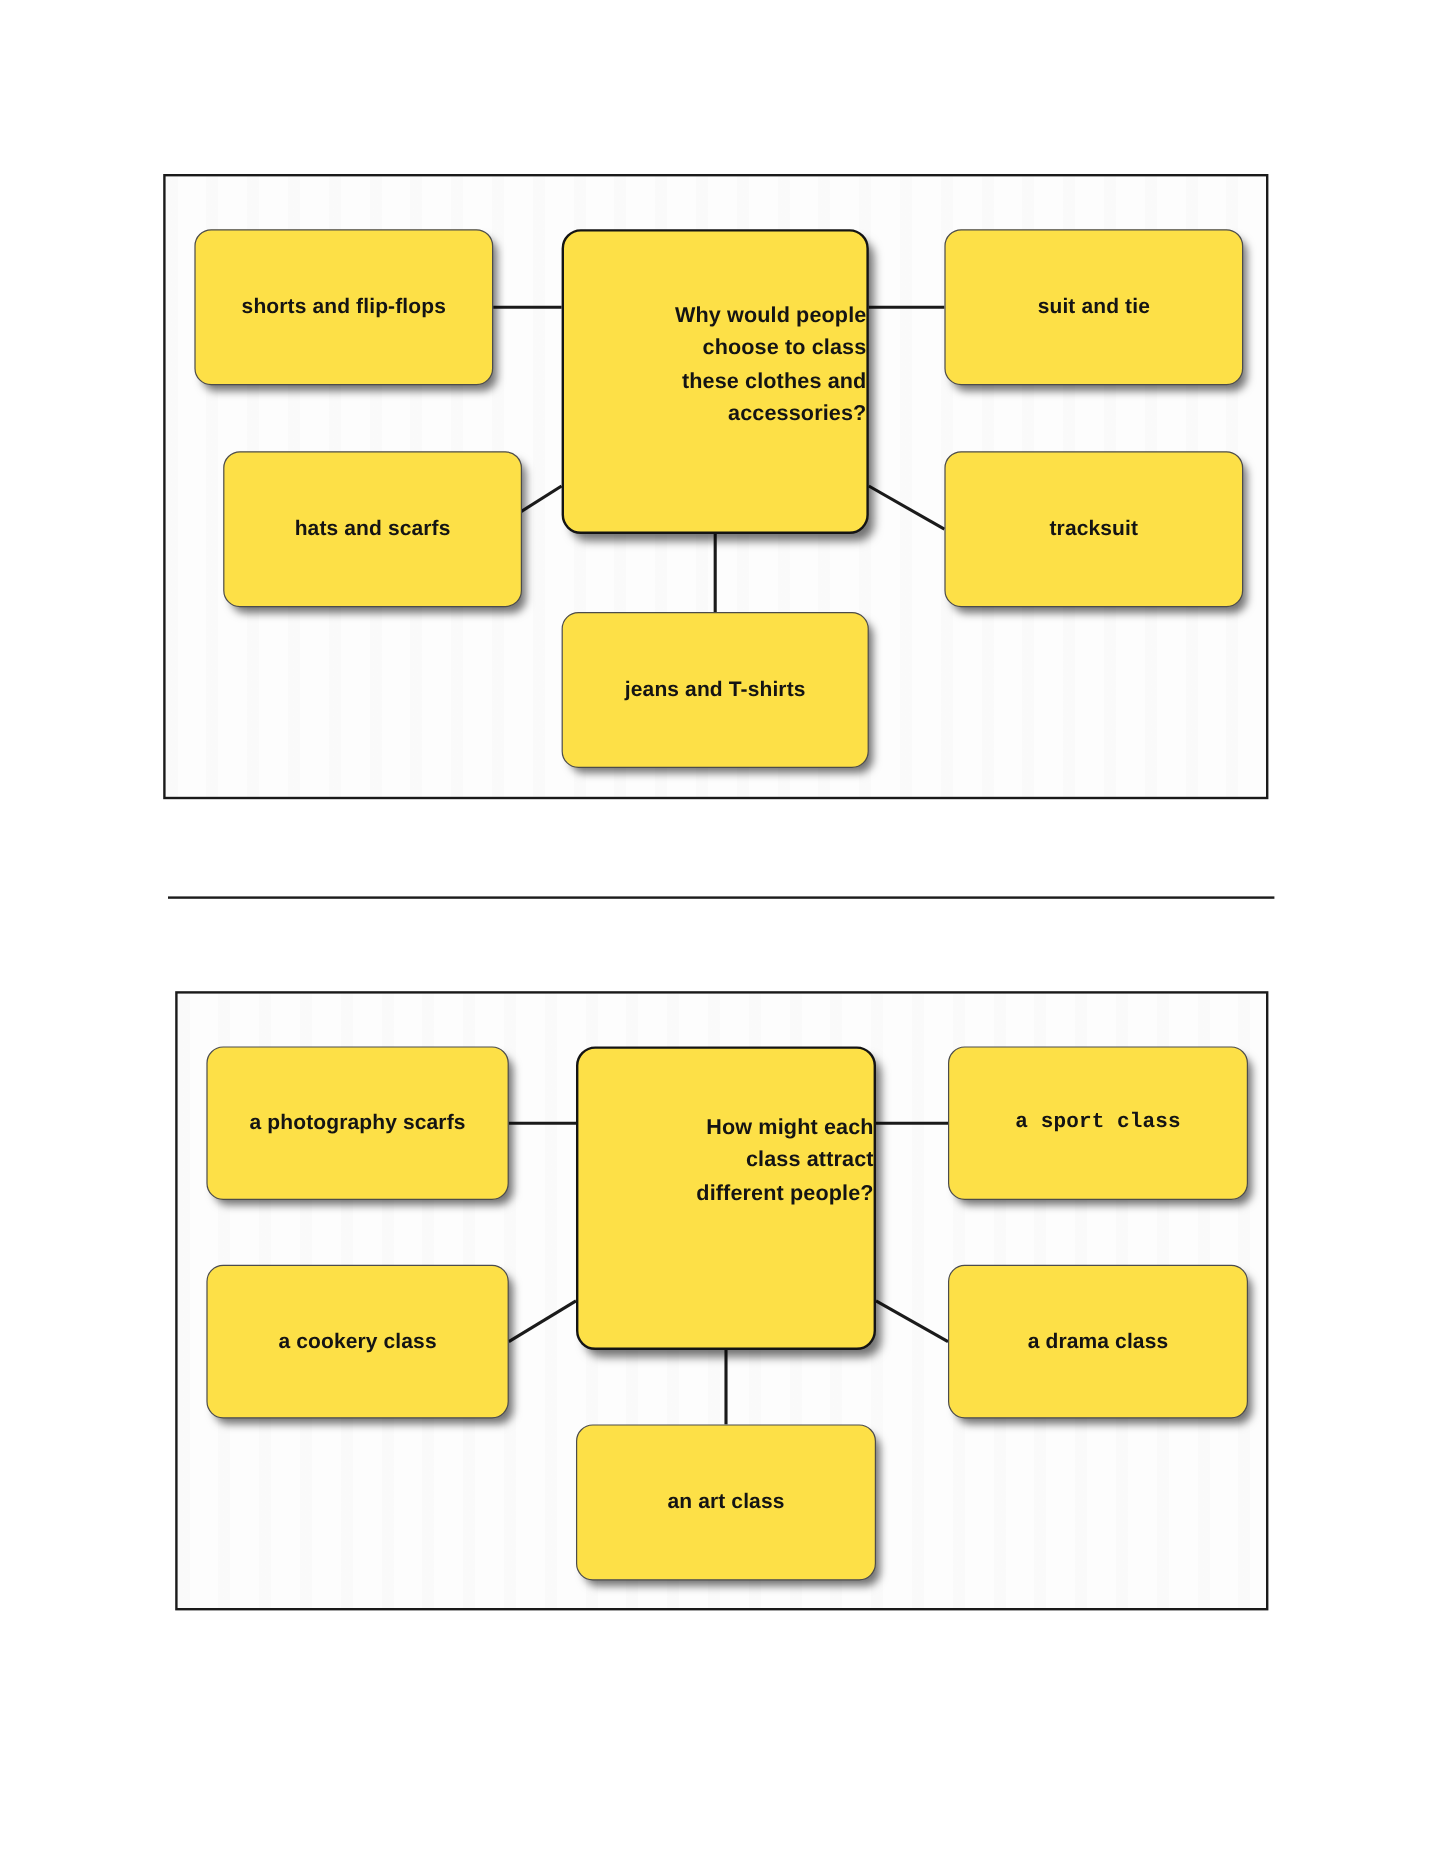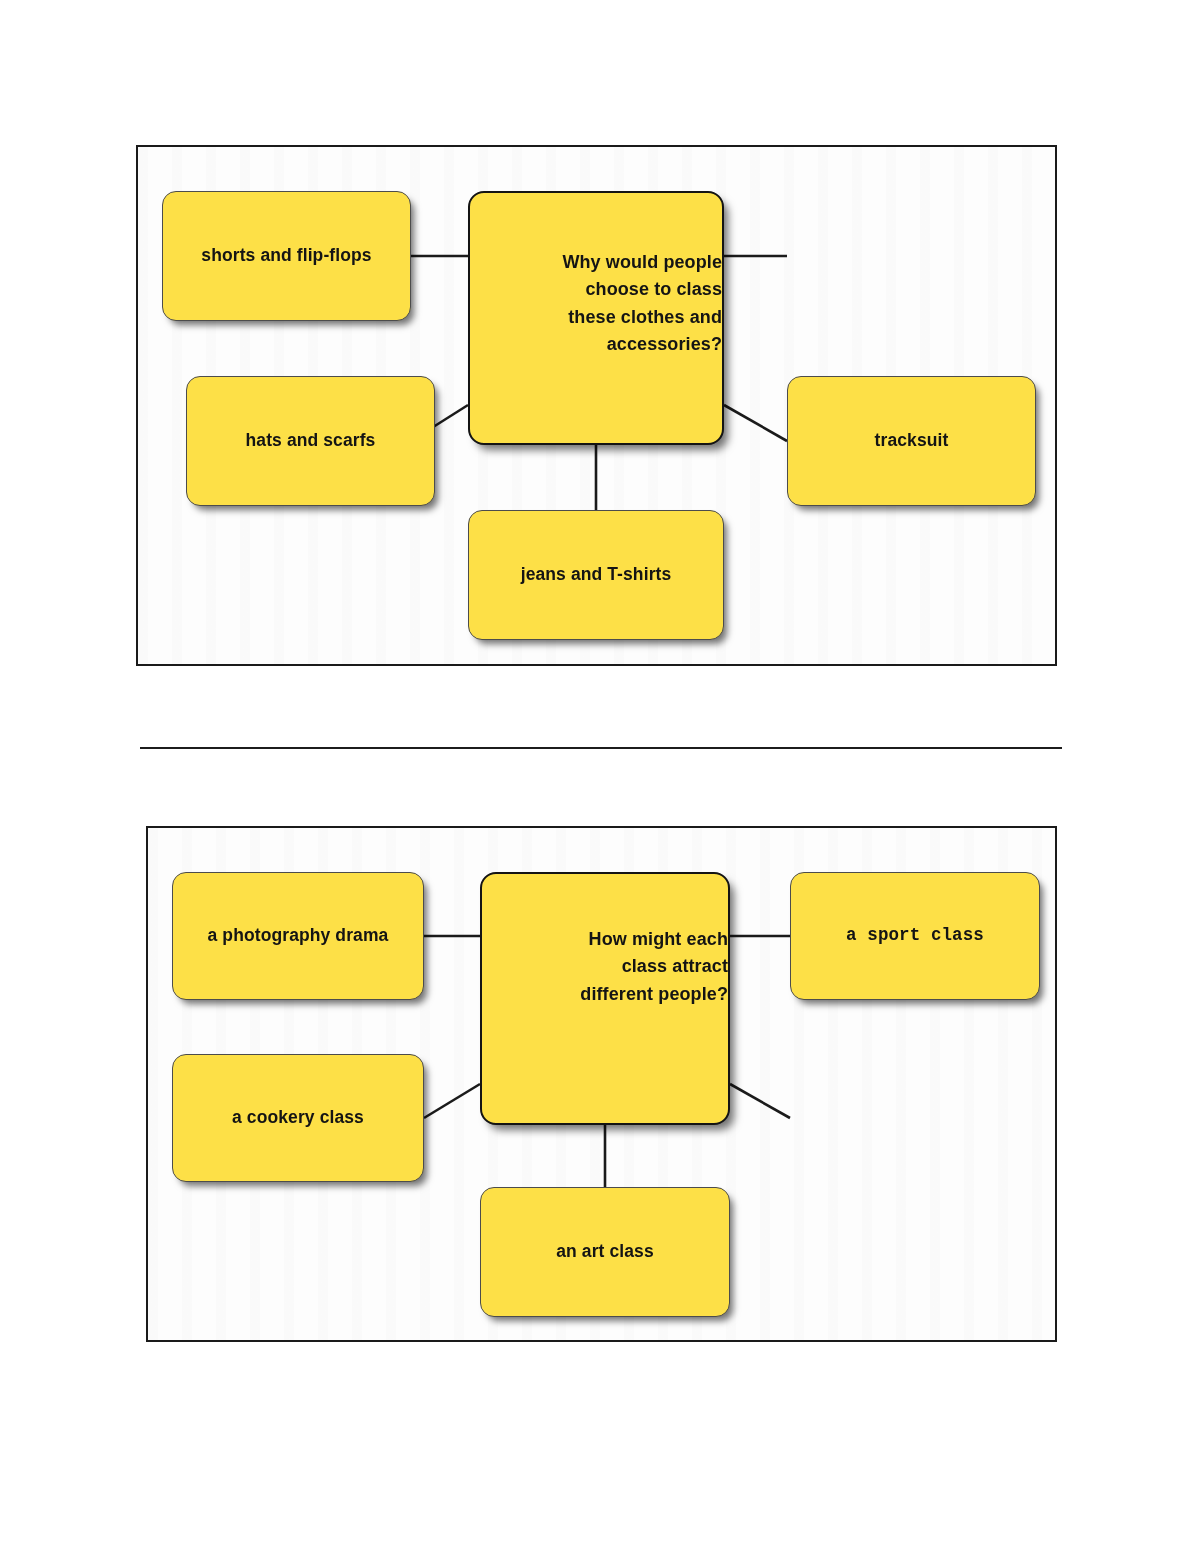--- a/index.html
+++ b/index.html
@@ -166,20 +166,23 @@
     </div>
 
     <div class="node p1-left-top">
       <div class="node-label">shorts and flip-flops</div>
     </div>
 
     <div class="node p1-left-bottom">
       <div class="node-label">hats and scarfs</div>
     </div>
 
+    <div class="node p1-right-top">
+      <div class="node-label">suit and tie</div>
+    </div>
 
     <div class="node p1-right-bottom">
       <div class="node-label">tracksuit</div>
     </div>
 
     <div class="node p1-bottom">
       <div class="node-label">jeans and T-shirts</div>
     </div>
   </div>
 
@@ -198,30 +201,33 @@
 
     <div class="node central p2-central">
       <div class="node-label">
           <div>How might each</div>
           <div>class attract</div>
           <div>different people?</div>
         </div>
     </div>
 
     <div class="node p2-left-top">
-      <div class="node-label">a photography drama</div>
+      <div class="node-label">a photography scarfs</div>
     </div>
 
     <div class="node p2-left-bottom">
       <div class="node-label">a cookery class</div>
     </div>
 
     <div class="node p2-right-top">
       <div class="node-label">a sport class</div>
     </div>
 
+    <div class="node p2-right-bottom">
+      <div class="node-label">a drama class</div>
+    </div>
 
     <div class="node p2-bottom">
       <div class="node-label">an art class</div>
     </div>
   </div>
 
 </div>
 
 </body></html>

